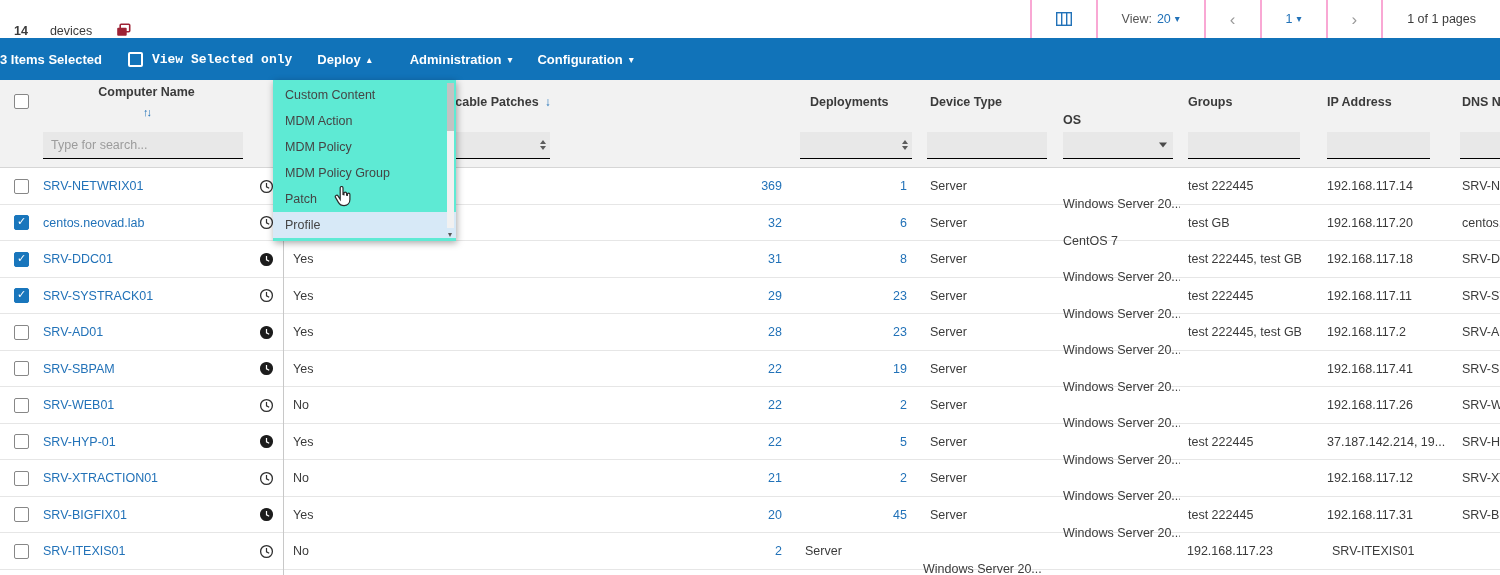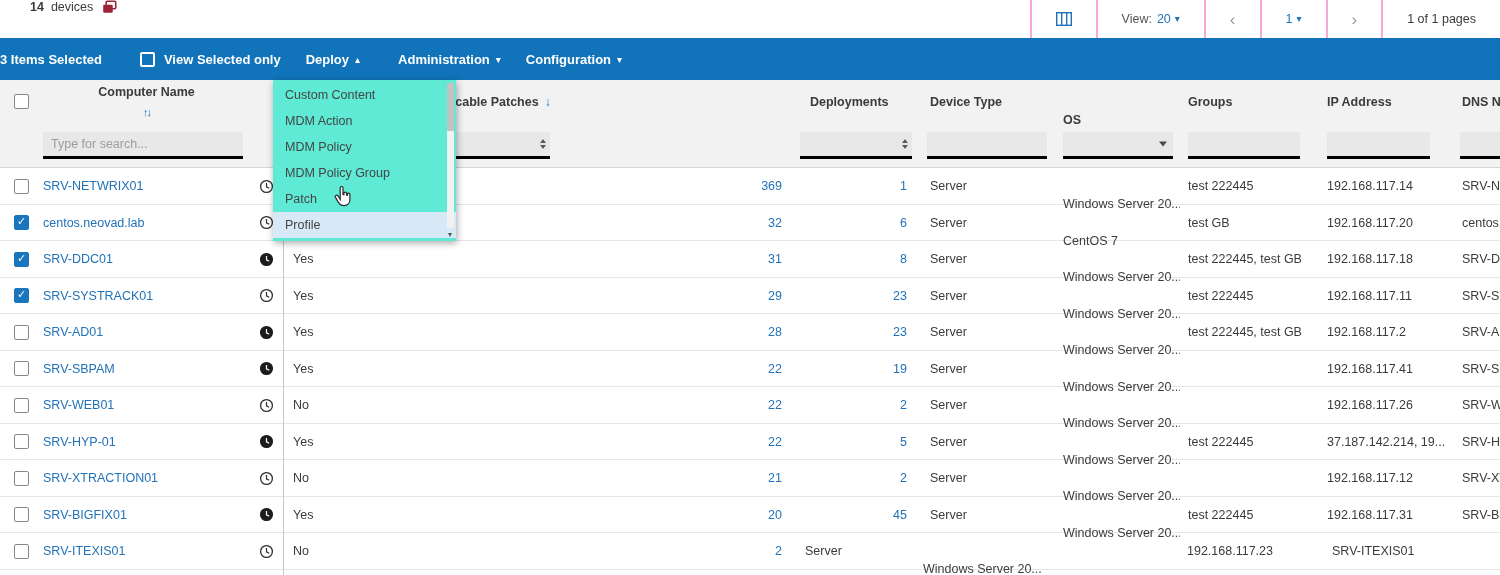--- a/index.html
+++ b/index.html
@@ -9,21 +9,21 @@
     font-size:12.5px; color:#3b3b3b; background:#fff;
     position:relative; overflow:hidden;
   }
   :root {
     --toolbar-blue:#1173b9; --link-blue:#2272b8;
     --menu-highlight:#d7e9f7; --checkbox-blue:#1976bc;
   }
 
   
   .top-bar { height:38px; display:flex; align-items:stretch; justify-content:space-between; background:#fff; }
-  .tb-left { display:flex; align-items:flex-start; gap:7px; padding-left:30px; }
+  .tb-left { display:flex; align-items:flex-end; gap:22px; padding-left:14px; }
   .tb-count { font-weight:bold; }
   .tb-right { display:flex; align-items:stretch; }
   .tb-seg { display:flex; align-items:center; gap:5px; padding:0 24px; border-left:2px solid #f9a8d4; }
   .blue-link { color:var(--link-blue); }
   .caret { font-size:10px; line-height:1; }
   .chev { font-size:17px; color:#9a9a9a; line-height:1; cursor:pointer; }
   .clickable { cursor:pointer; display:flex; align-items:center; gap:4px; }
 
   
   .blue-bar { height:42px; background:var(--toolbar-blue); display:flex; align-items:center; padding:0 0; color:#fff; font-weight:bold; font-size:13px; }
@@ -60,21 +60,21 @@
   .cb { width:15px; height:15px; border:1px solid #878787; border-radius:2px; background:#fff; position:relative; cursor:pointer; flex:none; }
   .cb.checked { background:var(--checkbox-blue); border-color:var(--checkbox-blue); }
   .cb.checked::after { content:"\2713"; position:absolute; color:#fff; font-size:11px; left:2px; top:-1px; font-weight:bold; }
 
   
   .clock { display:inline-flex; cursor:pointer; }
   .clock.filled .clock-face { fill:#1c1c1c; stroke:#1c1c1c; }
   .clock.filled .clock-hands { stroke:#fff; }
 
   
-  .finput { position:relative; height:27px; background:#e8e8e8; border-bottom:3px solid #000000; display:flex; align-items:center; }
+  .finput { position:relative; height:27px; background:#e8e8e8; border-bottom:1px solid #000000; display:flex; align-items:center; }
   .finput input { width:100%; height:100%; border:none; background:transparent; outline:none; padding:0 8px; font:inherit; color:#555; }
   .finput input::placeholder { color:#9c9c9c; opacity:1; }
   .spin { position:absolute; right:4px; top:50%; transform:translateY(-50%); display:flex; flex-direction:column; gap:2px; }
   .spin i { display:block; width:0; height:0; border-left:3.5px solid transparent; border-right:3.5px solid transparent; }
   .spin .up { border-bottom:4px solid #5a5a5a; }
   .spin .down { border-top:4px solid #5a5a5a; }
   .os-caret { position:absolute; right:6px; top:50%; transform:translateY(-50%); width:0; height:0; border-left:4px solid transparent; border-right:4px solid transparent; border-top:5px solid #4a4a4a; cursor:pointer; }
   .f-search { width:200px; }
   .f-patches { width:130px; margin-left:8px; }
   .f-deploy { width:112px; margin-left:10px; }
@@ -138,21 +138,21 @@
     </div>
     <div class="tb-seg">
       <span class="chev">›</span>
     </div>
     <div class="tb-seg">1 of 1 pages</div>
   </div>
 </div>
 
 <div class="blue-bar">
   <span>3 Items Selected</span>
-  <div class="bb-group" style="margin-left:38px;">
+  <div class="bb-group" style="margin-left:26px;font-family:Liberation Mono, monospace;">
     <span class="cb-toolbar"></span>
     <span>View Selected only</span>
   </div>
   <div class="bb-menu" style="margin-left:25px;">
     <span>Deploy</span>
     <span class="bb-caret">▴</span>
   </div>
   <div class="bb-menu" style="margin-left:38px;">
     <span>Administration</span>
     <span class="bb-caret">▾</span>

